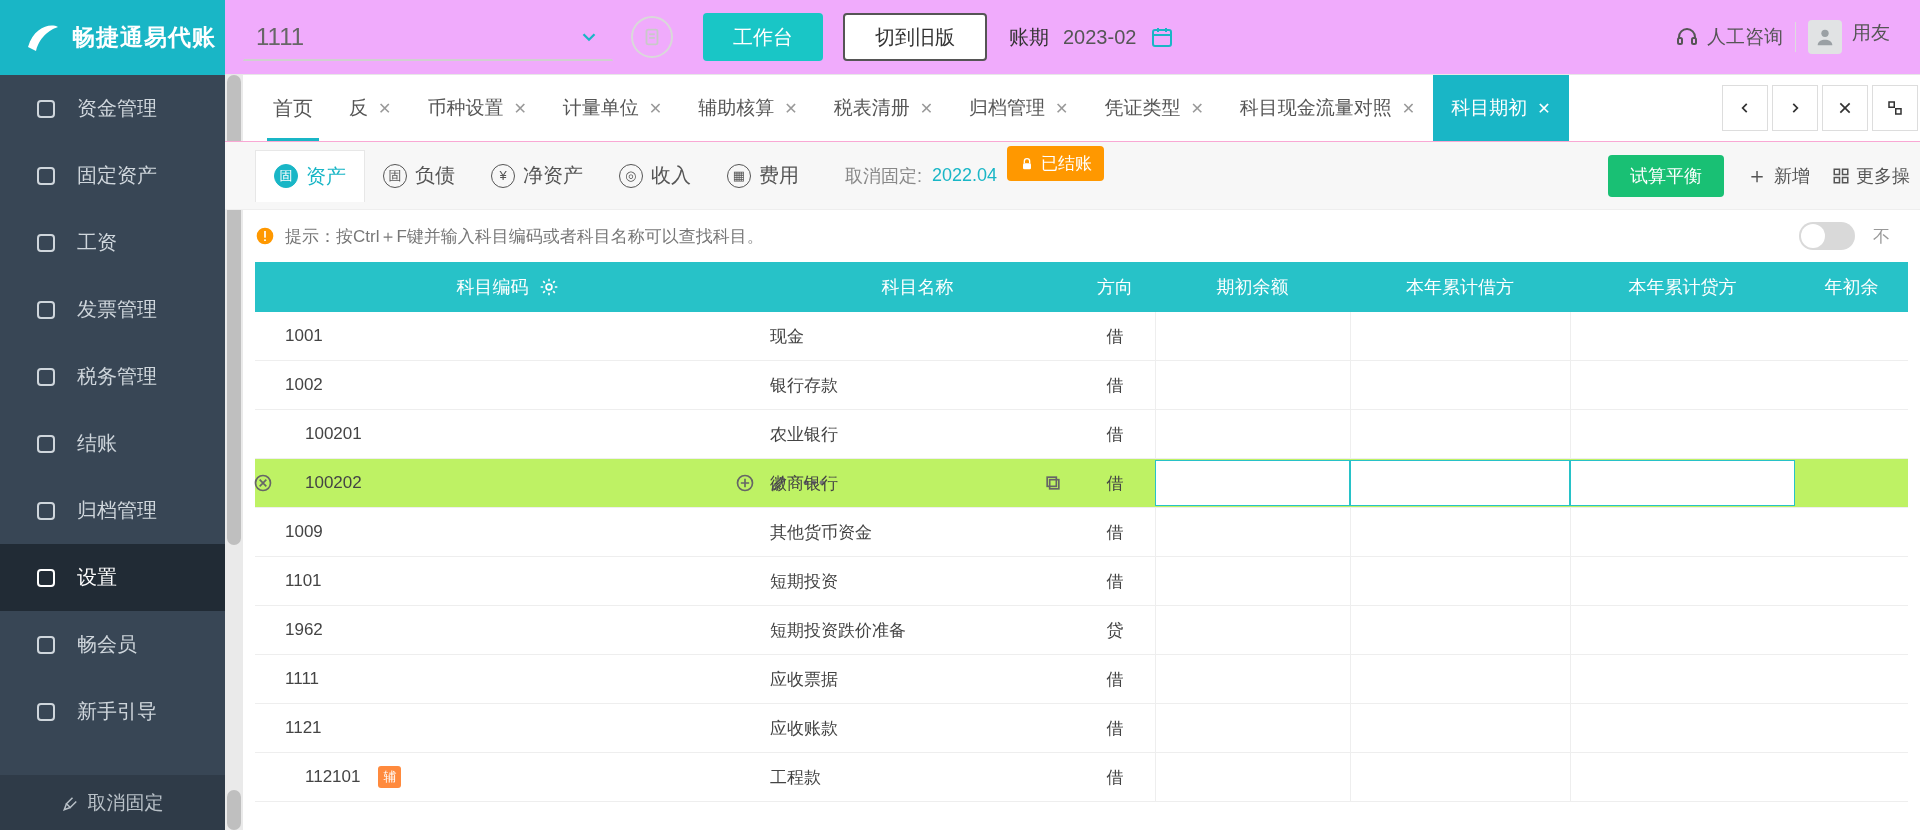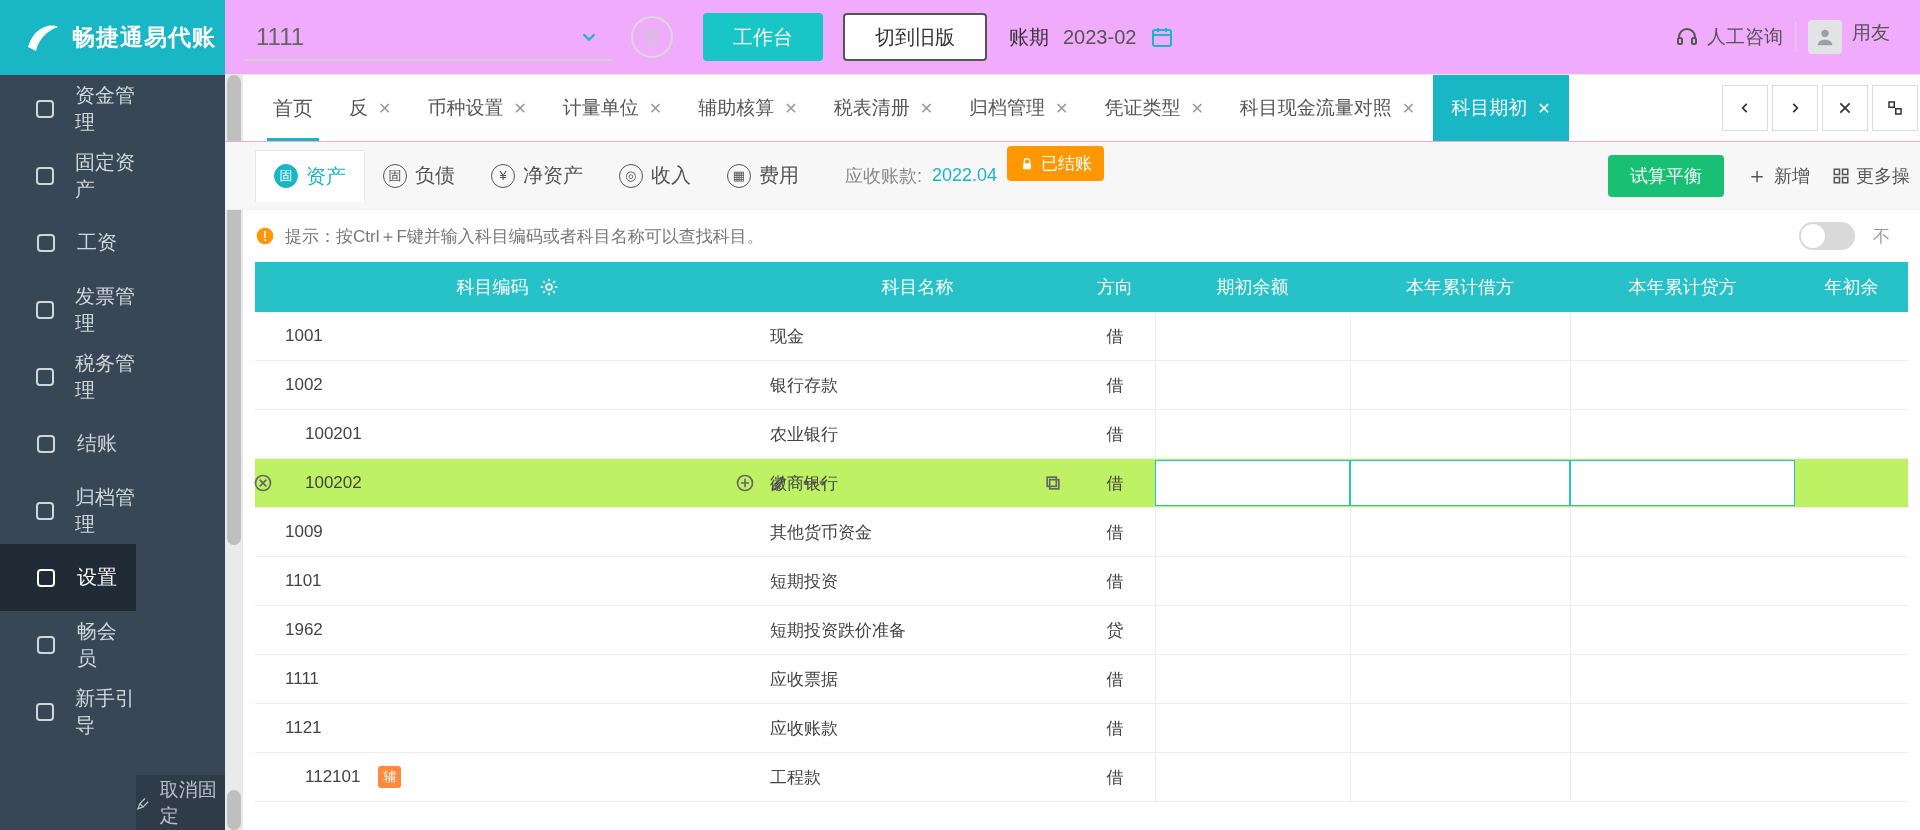--- a/index.html
+++ b/index.html
@@ -19,21 +19,21 @@
 .btn-outline { background:#fff; color:#333; border:2px solid #555; margin-left:20px; }
 .period-zone { display:flex; align-items:center; margin-left:22px; gap:14px; font-size:20px; }
 .period-zone .val { color:#555; }
 .cal-icon { color:#19b6c6; }
 .topbar-right { margin-left:auto; display:flex; align-items:center; gap:12px; padding-right:30px; font-size:19px; color:#555; }
 .vline { width:1px; height:30px; background:#ddd; }
 .avatar { width:34px; height:34px; background:#e1e3e4; border-radius:4px; display:flex; align-items:center; justify-content:center; color:#9aa0a4; }
 
 
 .body { display:flex; height:755px; }
-.sidebar { width:225px; background:#384655; color:#cfd6dc; display:flex; flex-direction:row; position:relative; }
+.sidebar { width:225px; background:#384655; color:#cfd6dc; display:flex; flex-direction:column; position:relative; }
 .sb-item { height:67px; display:flex; align-items:center; gap:18px; padding-left:33px; font-size:20px; cursor:pointer; }
 .sb-item.active { background:#212b35; color:#fff; }
 .sb-icon { width:26px; height:26px; display:flex; align-items:center; justify-content:center; }
 .sb-bottom { margin-top:auto; height:55px; display:flex; align-items:center; justify-content:center; gap:8px; font-size:19px; color:#b9c1c8; background:#2f3b48; cursor:pointer; }
 
 
 .main { flex:1; display:flex; flex-direction:column; position:relative; overflow:hidden; }
 .content-scroll { position:absolute; left:0; top:0; width:18px; height:100%; background:#eaeaea; }
 .content-scroll .thumb { position:absolute; left:2px; width:14px; background:#bfbfbf; border-radius:7px; }
 
@@ -335,21 +335,21 @@
           <div class="subtab">
             <span class="st-icon">◎</span>
             <span>收入</span>
           </div>
           <div class="subtab">
             <span class="st-icon">▦</span>
             <span>费用</span>
           </div>
         </div>
       <div class="enable-period">
-        <span>应收账款:</span>
+        <span>取消固定:</span>
         <span class="pv">2022.04</span>
       </div>
       <div class="badge-closed">
         <svg width="16" height="16" viewBox="0 0 24 24">
             <rect x="6" y="11" width="12" height="9" rx="2" fill="#fff"></rect>
             <path d="M8 11V8a4 4 0 018 0v3" fill="none" stroke="#fff" stroke-width="2"></path>
           </svg>
         <span>已结账</span>
       </div>
       <div class="subtabs-right">

